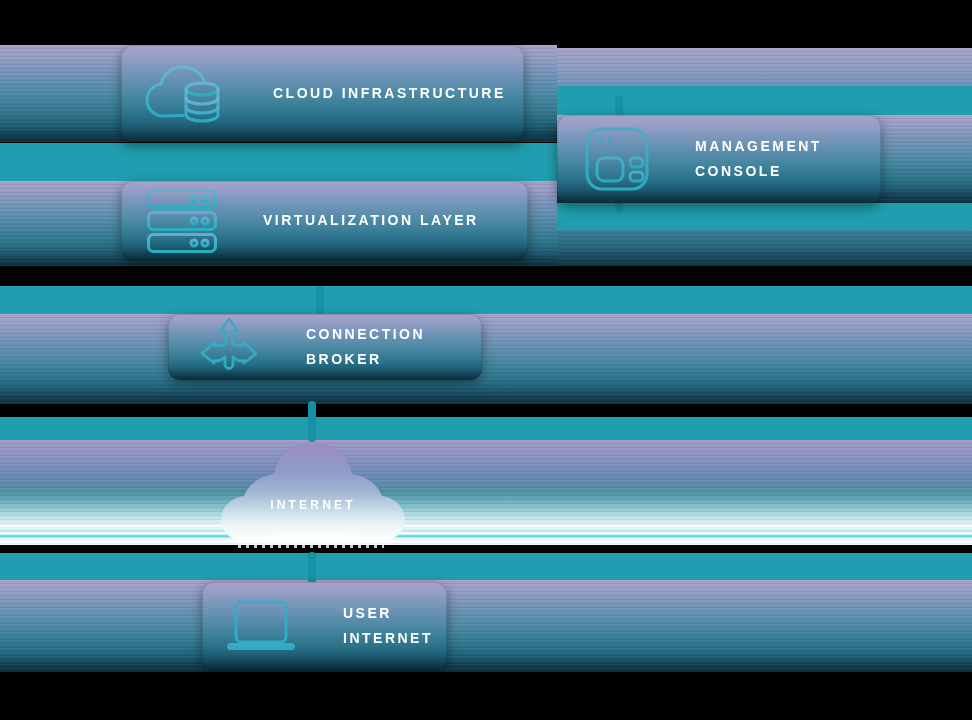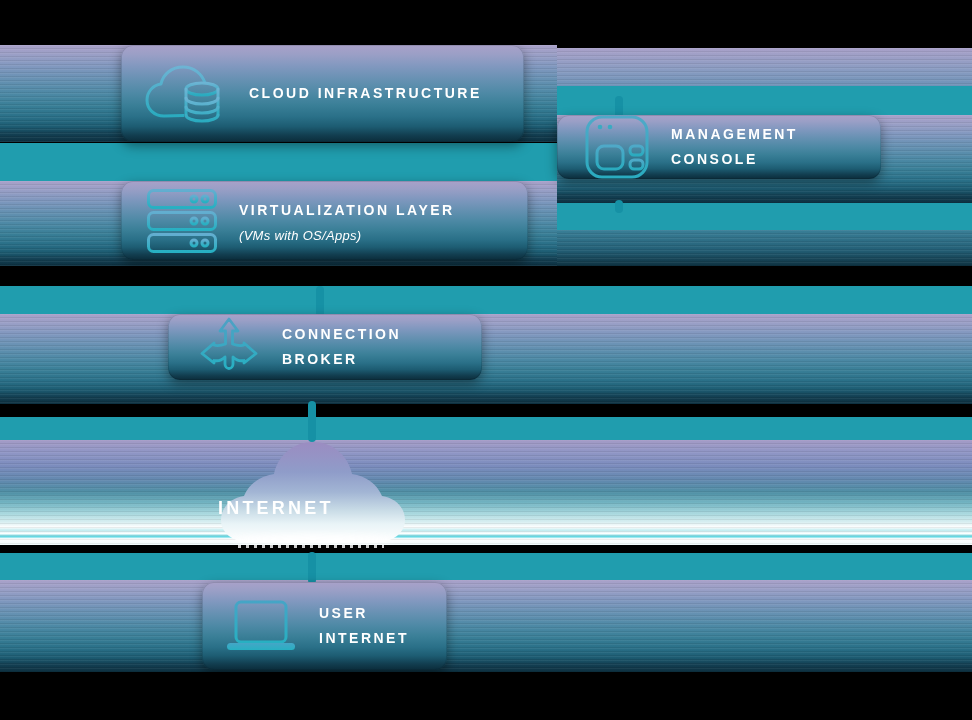--- a/index.html
+++ b/index.html
@@ -16,44 +16,45 @@
   .teal{background:#209dae;}
   .echo::after{content:"";position:absolute;inset:0;
     background:repeating-linear-gradient(180deg,rgba(255,255,255,.05) 0 1px,transparent 1px 3px,rgba(0,0,0,.07) 3px 4px);}
   
   .stub{position:absolute;width:8px;border-radius:4px;background:#1691a5;}
   
   .node{
     position:absolute;border-radius:12px;display:flex;align-items:center;
     background:linear-gradient(180deg,#a9a1c9 0%,#9a9fc6 10%,#8198bf 22%,#6691b2 36%,#4d89a5 50%,#3a7f97 62%,#2a7088 74%,#1d5c72 84%,#123e50 93%,#0b2c3a 100%);
     box-shadow:inset 0 0 0 1px rgba(5,20,30,.15), 0 4px 12px rgba(0,0,0,.4);
+    gap:24px;
   }
   .node .icon{flex:0 0 auto;display:block;}
   .title{
     color:#fff;font-weight:800;font-size:14px;letter-spacing:2.5px;
     line-height:25px;white-space:pre-wrap;
   }
   .subtitle{
     color:#fff;font-style:italic;font-weight:500;font-size:13px;
     letter-spacing:.3px;margin-top:5px;
   }
   .txt{margin-left:22px;}
   #node-cloud{left:121px;top:45px;width:381px;height:97px;padding-left:22px;}
-  #node-mgmt{left:557px;top:115px;width:296px;height:64px;padding-left:28px;}
+  #node-mgmt{left:557px;top:115px;width:296px;height:88px;padding-left:28px;}
   #node-mgmt .title{width:170px;}
   #node-virt{left:121px;top:181px;width:381px;height:79px;padding-left:26px;}
   #node-broker{left:168px;top:314px;width:284px;height:66px;padding-left:30px;}
   #node-broker .title{width:160px;}
   #node-devices{left:202px;top:582px;width:222px;height:88px;padding-left:23px;}
   #node-devices .title{width:120px;}
   
   #node-internet{position:absolute;left:218px;top:439px;width:190px;height:106px;}
   #node-internet .cloud-label{
-    position:absolute;left:0;right:0;top:59px;text-align:left;
-    color:#fff;font-weight:800;font-size:18px;letter-spacing:3.2px;
+    position:absolute;left:0;right:0;top:59px;text-align:center;
+    color:#fff;font-weight:800;font-size:12px;letter-spacing:3.2px;
   }
   .grain-line{
     position:absolute;left:238px;top:545px;width:146px;height:3px;opacity:.85;
     background:repeating-linear-gradient(90deg,rgba(255,255,255,.95) 0 3px,transparent 3px 8px);
   }
 </style>
 </head>
 <body>
 
 <div class="stage">
@@ -147,21 +148,20 @@
         <circle cx="47" cy="32" r="3"></circle>
           <circle cx="58" cy="32" r="3"></circle>
         <rect x="1.5" y="45.5" width="67" height="17" rx="5"></rect>
         <line x1="9" y1="54" x2="37" y2="54"></line>
         <circle cx="47" cy="54" r="3"></circle>
           <circle cx="58" cy="54" r="3"></circle>
       </g>
     </svg>
     <div class="txt">
       <div class="title">VIRTUALIZATION LAYER</div>
-      <div class="subtitle">(VMs with OS/Apps)</div>
     </div>
   </div>
 
   <div class="node" id="node-broker">
     <svg class="icon" width="62" height="62" viewBox="0 0 62 62">
       <defs>
         <linearGradient id="ig4" x1="0" y1="0" x2="0" y2="1">
           <stop offset="0" stop-color="#4fa0c4"></stop>
             <stop offset="1" stop-color="#27b0c2"></stop>
         </linearGradient>

